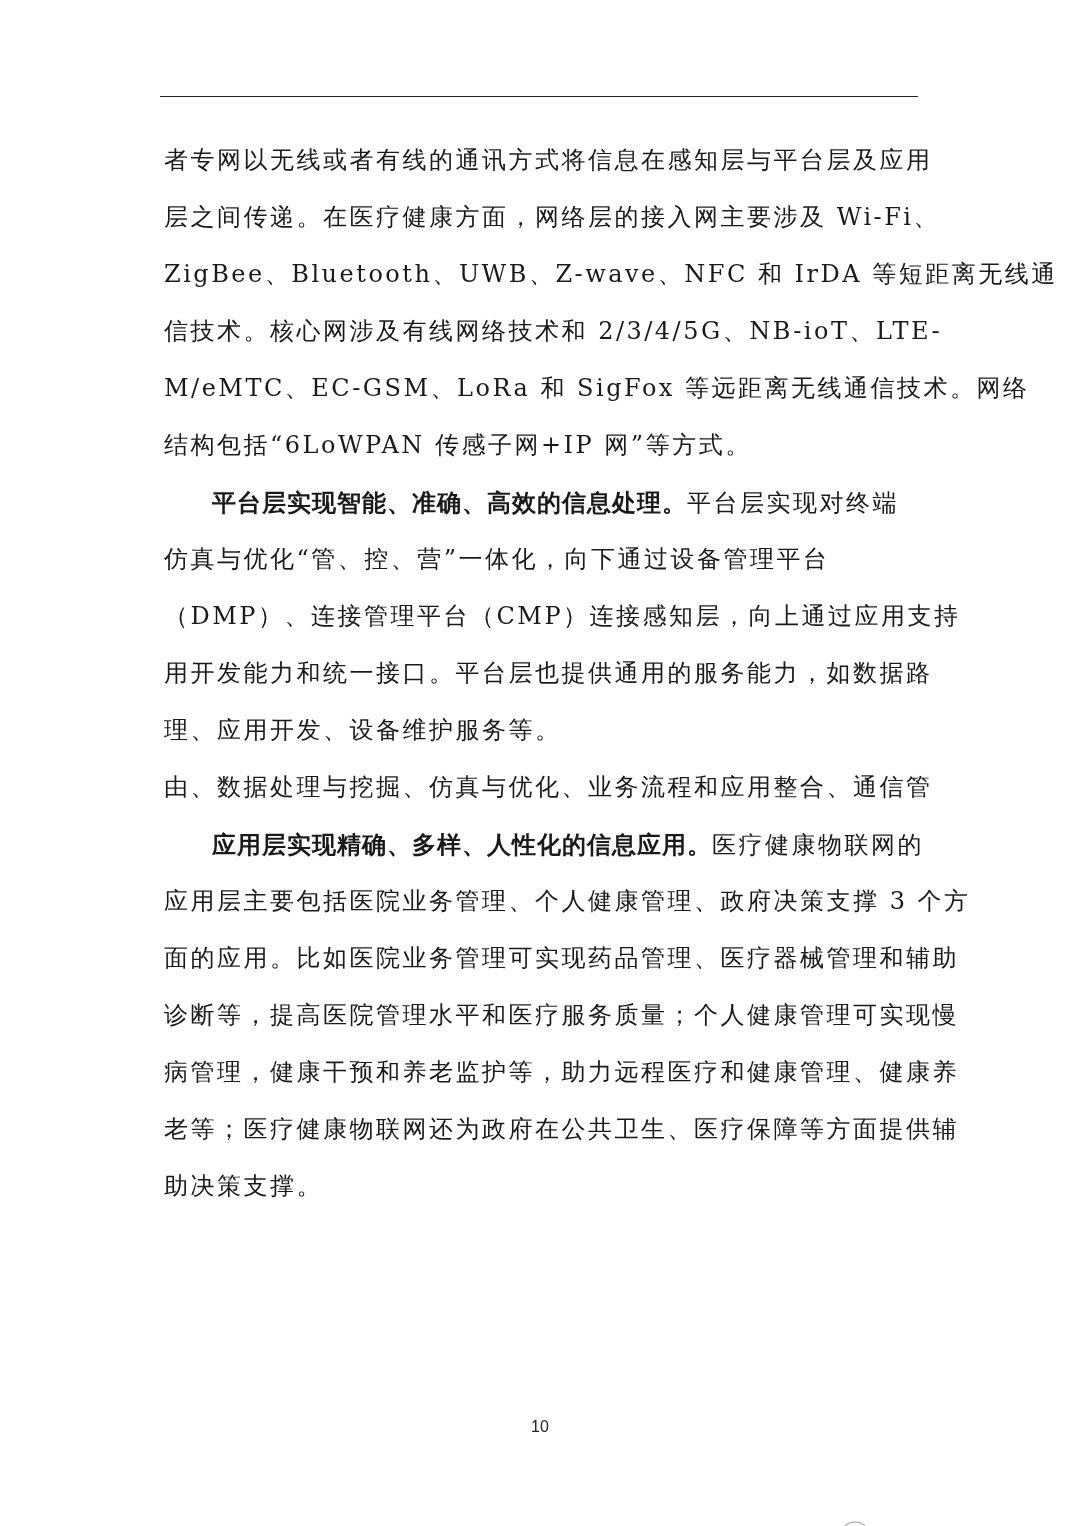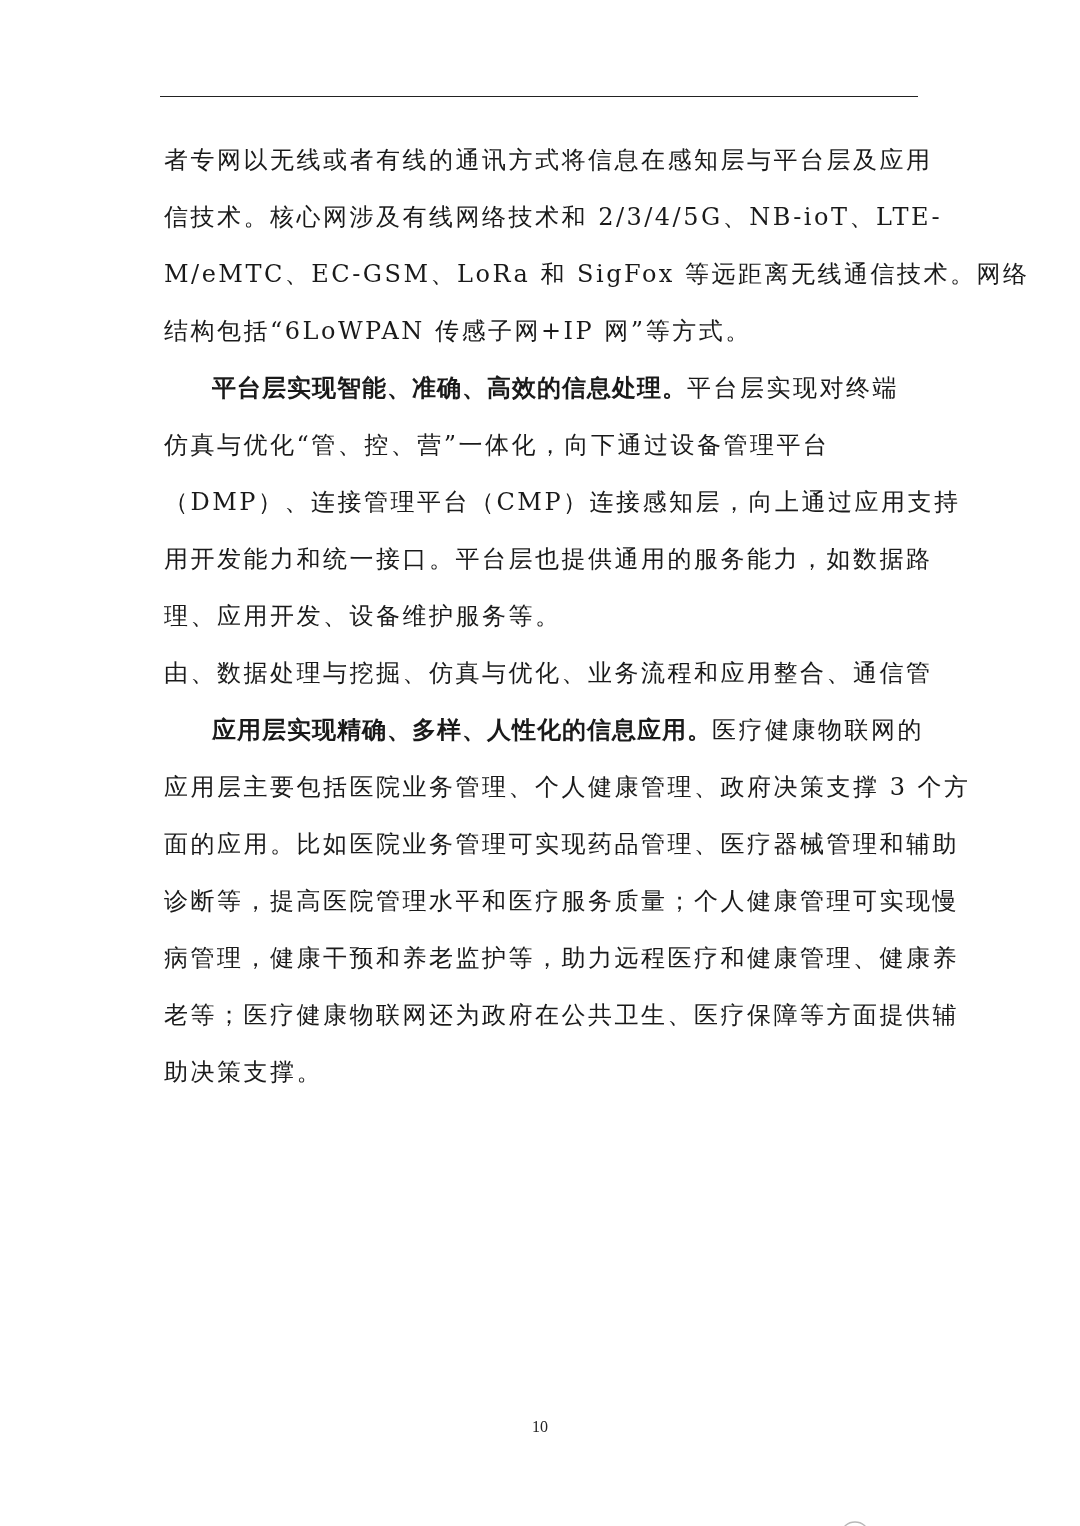--- a/index.html
+++ b/index.html
@@ -12,26 +12,26 @@
     position: absolute; left: 160px; top: 96px; width: 758px; height: 0;
     border-top: 1.5px solid #222;
   }
   .body-text {
     position: absolute; left: 164px; top: 132px; width: 756px;
     font-size: 24px; line-height: 57px; letter-spacing: 2.5px;
   }
   .line { display: block; white-space: nowrap; height: 57px; }
   .indent { padding-left: 48px; }
   .bold-lead {
-    font-family: Liberation Mono, monospace;
+    font-family: Liberation Sans, sans-serif;
     font-weight: bold; letter-spacing: 1px;
   }
   .page-number {
     position: absolute; left: 0; width: 1080px; top: 1418px;
-    text-align: center; font-family: Liberation Serif, serif; font-size: 16px; color: #222;
+    text-align: center; font-family: Liberation Sans, sans-serif; font-size: 16px; color: #222;
   }
   .watermark {
     position: absolute; left: 840px; top: 1516px; height: 50px;
     display: flex; align-items: center; gap: 20px;
     color: #9a9a9a;
   }
   .watermark-text {
     font-family: "DejaVu Sans", sans-serif; font-size: 27px; letter-spacing: 1px;
     color: #ffffff;
     text-shadow: 1px 1px 0 #8a8a8a, -1px -1px 0 #c8c8c8, 1px -1px 0 #b0b0b0, -1px 1px 0 #b0b0b0;
@@ -39,20 +39,22 @@
 </style>
 </head>
 <body>
 
 <div class="header-rule"></div>
 
 <div class="body-text">
 
   <div>
     <span class="line">者专网以无线或者有线的通讯方式将信息在感知层与平台层及应用</span>
+    <span class="line">层之间传递。在医疗健康方面，网络层的接入网主要涉及 Wi-Fi、</span>
+    <span class="line">ZigBee、Bluetooth、UWB、Z-wave、NFC 和 IrDA 等短距离无线通</span>
     <span class="line">信技术。核心网涉及有线网络技术和 2/3/4/5G、NB-ioT、LTE-</span>
     <span class="line">M/eMTC、EC-GSM、LoRa 和 SigFox 等远距离无线通信技术。网络</span>
     <span class="line">结构包括“6LoWPAN 传感子网+IP 网”等方式。</span>
   </div>
 
   <div>
     <span class="line indent"><span class="bold-lead">平台层实现智能、准确、高效的信息处理。</span><span>平台层实现对终端</span></span>
     <span class="line">仿真与优化“管、控、营”一体化，向下通过设备管理平台</span>
     <span class="line">（DMP）、连接管理平台（CMP）连接感知层，向上通过应用支持</span>
     <span class="line">用开发能力和统一接口。平台层也提供通用的服务能力，如数据路</span>

